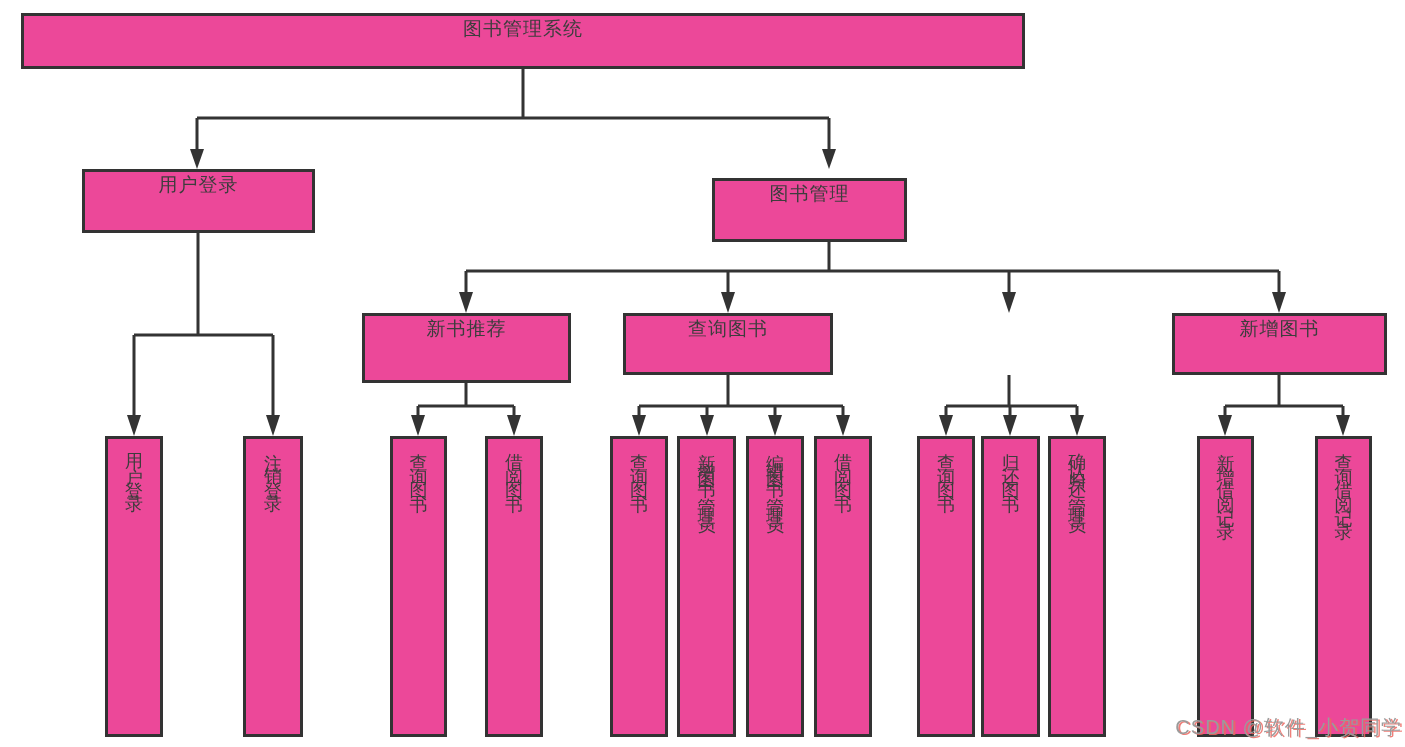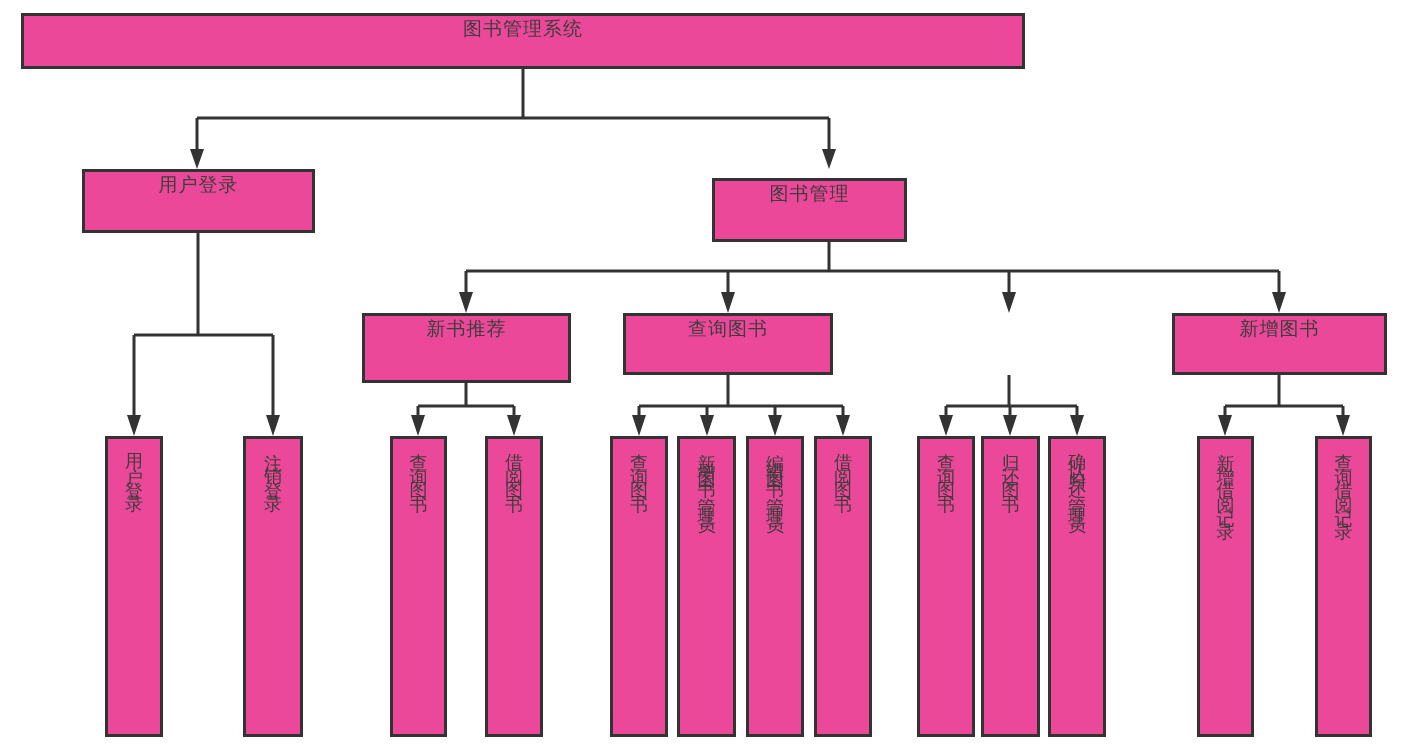--- a/index.html
+++ b/index.html
@@ -154,14 +154,15 @@
     <span>确认归还（管理员）</span>
   </div>
 
   <div class="node vbox" style="left:1197px;top:436px;width:57px;height:301px">
     <span>新增借阅记录</span>
   </div>
   <div class="node vbox" style="left:1315px;top:436px;width:57px;height:301px">
     <span>查询借阅记录</span>
   </div>
 
+  <div class="watermark">CSDN @软件_小贺同学</div>
 
 </div>
 
 </body></html>

